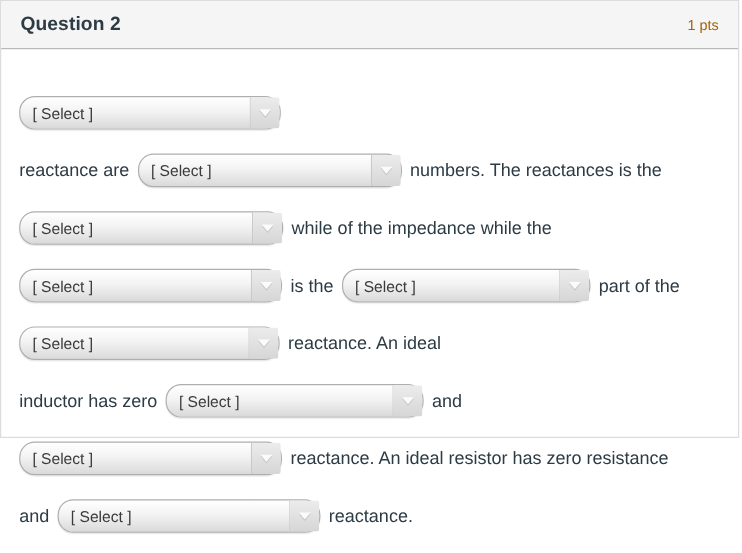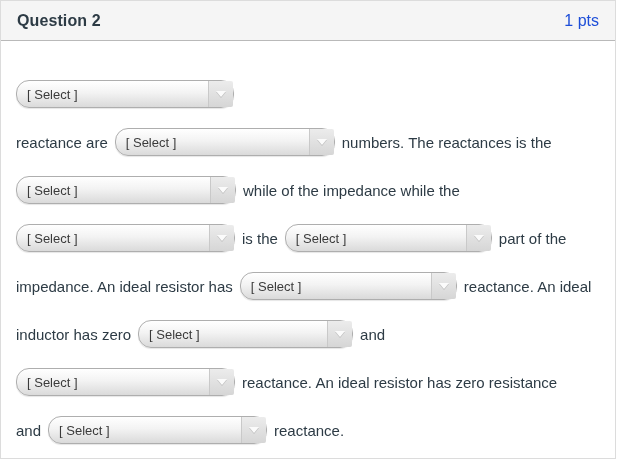--- a/index.html
+++ b/index.html
@@ -2,29 +2,29 @@
 <html><head>
 <meta charset="utf-8">
 <style>
   html,body{margin:0;padding:0;}
   body{
     width:618px;height:461px;overflow:hidden;background:#ffffff;
     font-family:"Liberation Sans","DejaVu Sans",sans-serif;
     -webkit-font-smoothing:antialiased;
   }
   .question-box{
-    width:616px;height:459px;border:1px solid #dcdcdc;box-sizing:border-box;background:#fff;
+    width:616px;height:365px;border:1px solid #dcdcdc;box-sizing:border-box;background:#fff;
   }
   .question-header{
     height:40px;background:#f5f5f5;border-bottom:1px solid #b9b9b9;
     display:flex;align-items:center;justify-content:space-between;
     padding:0 16px;box-sizing:border-box;
   }
   .question-title{font-size:16px;font-weight:bold;color:#2d3b45;letter-spacing:.1px;}
-  .question-points{font-size:16px;color:#1d4ed8;}
+  .question-points{font-size:12px;color:#a16207;}
   .question-body{padding:29px 16px 0 15px;}
   .qline{
     display:flex;align-items:center;height:48px;column-gap:7px;
     font-size:15px;color:#2d3b45;white-space:nowrap;
   }
   .sel{
     height:28px;box-sizing:border-box;flex:0 0 auto;
     border:1px solid #aeaeae;border-radius:13px;
     background:linear-gradient(180deg,#ffffff 0%,#f3f3f3 45%,#dadada 100%);
     box-shadow:0 1px 1px rgba(0,0,0,.10);
@@ -96,21 +96,20 @@
       <div class="sel" style="width:207px">
         <span class="sel-label">[ Select ]</span>
         <span class="sel-arrow">
             <i class="tri"></i>
           </span>
       </div>
       <span>part of the</span>
     </div>
 
     <div class="qline">
-      <span>impedance. An ideal resistor has</span>
       <div class="sel" style="width:217px">
         <span class="sel-label">[ Select ]</span>
         <span class="sel-arrow">
             <i class="tri"></i>
           </span>
       </div>
       <span>reactance. An ideal</span>
     </div>
 
     <div class="qline">

